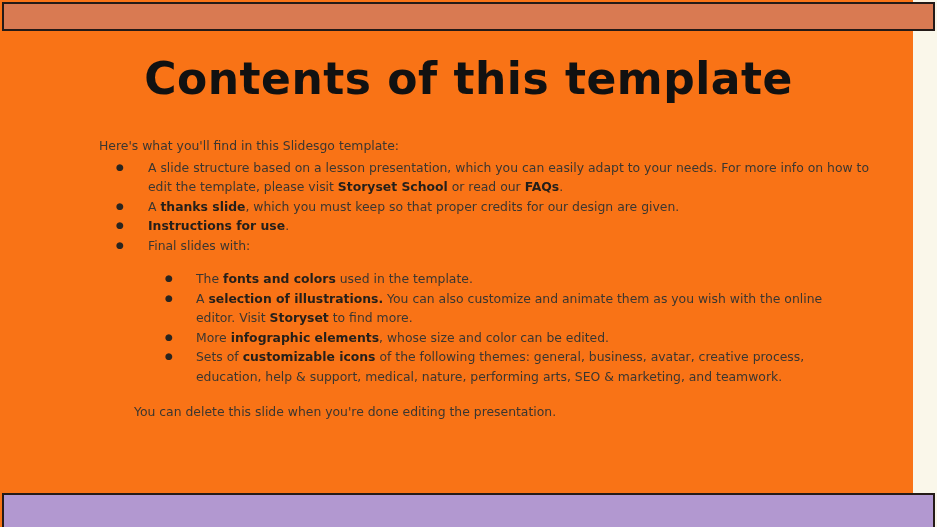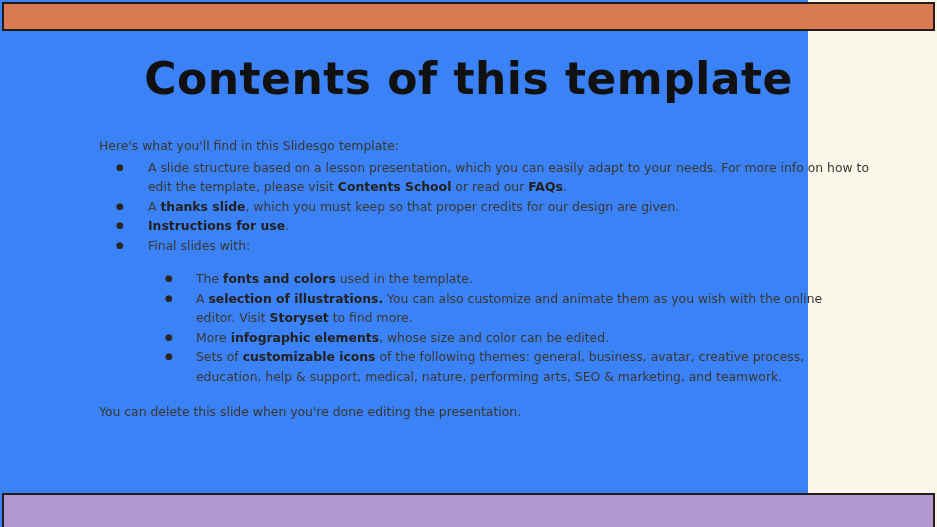--- a/index.html
+++ b/index.html
@@ -9,23 +9,23 @@
   body {
     width: 937px;
     height: 527px;
     overflow: hidden;
     background: #faf7ea;
     font-family: "DejaVu Sans", sans-serif;
   }
 
   .slide {
     position: relative;
-    width: 808px;
+    width: 913px;
     height: 527px;
-    background: #3b82f6;
+    background: #f97316;
     box-sizing: border-box;
   }
 
   
   .bar-top {
     position: absolute;
     left: 2px;
     top: 2px;
     width: 933px;
     height: 29px;
@@ -75,20 +75,21 @@
   .outro {
     margin: 0;
     padding: 0;
     color: #3b3630;
     font-size: 12.4px;
     line-height: 19.5px;
   }
 
   .outro {
     margin-top: 16px;
+    margin-left: 35px;
   }
 
   ul.lvl1 {
     list-style: none;
     margin: 2px 0 0 0;
     padding: 0;
   }
 
   ul.lvl1 > li {
     position: relative;
@@ -145,21 +146,21 @@
 
   <div class="bar-top"></div>
 
   <div class="title">Contents of this template</div>
 
   <div class="body-block">
 
     <p class="intro">Here's what you'll find in this Slidesgo template:</p>
 
     <ul class="lvl1">
-        <li><span>A slide structure based on a lesson presentation, which you can easily adapt to your needs. For more info on how to edit the template, please visit <b>Contents School</b> or read our <b>FAQs</b>.</span></li>
+        <li><span>A slide structure based on a lesson presentation, which you can easily adapt to your needs. For more info on how to edit the template, please visit <b>Storyset School</b> or read our <b>FAQs</b>.</span></li>
         <li><span>A <b>thanks slide</b>, which you must keep so that proper credits for our design are given.</span></li>
         <li><span><b>Instructions for use</b>.</span></li>
         <li class="has-children"><span>Final slides with:</span><ul class="lvl2">
             <li><span>The <b>fonts and colors</b> used in the template.</span></li>
             <li><span>A <b>selection of illustrations.</b> You can also customize and animate them as you wish with the online editor. Visit <b>Storyset</b> to find more.</span></li>
             <li><span>More <b>infographic elements</b>, whose size and color can be edited.</span></li>
             <li><span>Sets of <b>customizable icons</b> of the following themes: general, business, avatar, creative process, education, help &amp; support, medical, nature, performing arts, SEO &amp; marketing, and teamwork.</span></li>
           </ul></li>
       </ul>
 

